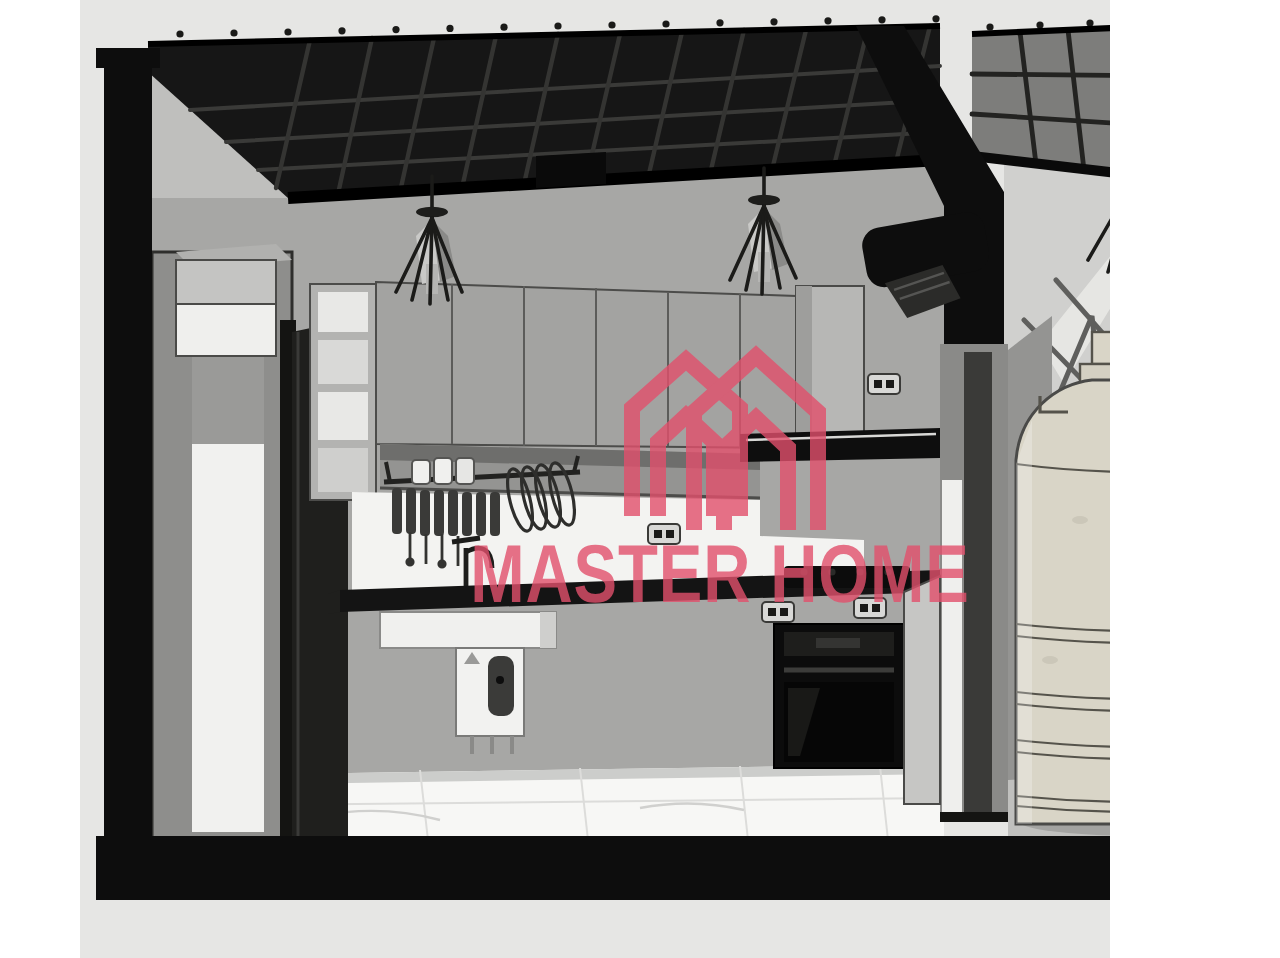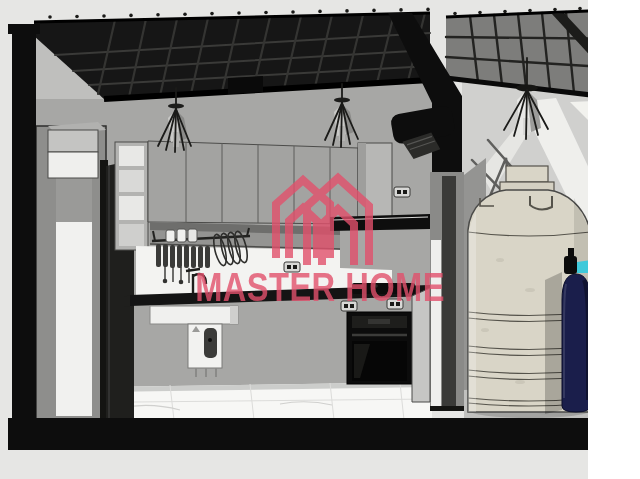--- a/index.html
+++ b/index.html
@@ -1,16 +1,16 @@
 <!DOCTYPE html>
 <html><head>
 <meta charset="utf-8">
 <style>
   html,body{margin:0;padding:0;background:#ffffff;font-family:"Liberation Sans",sans-serif;}
-  #stage{position:relative;width:588px;height:479px;overflow:hidden;background:#e6e6e4;}
+  #stage{position:relative;width:515px;height:479px;overflow:hidden;background:#e6e6e4;margin-left:40px;}
   svg{display:block;}
   .rline{stroke:#343432;stroke-width:2.2;stroke-linecap:round;}
   .pline{stroke:#3a3a38;stroke-width:2;stroke-linecap:round;}
   .rrline{stroke:#232321;stroke-width:2.4;stroke-linecap:round;}
   .shadowline{stroke:#5f5f5d;stroke-width:2.5;stroke-linecap:round;fill:none;}
   .pend{stroke:#1b1b19;stroke-width:1.8;stroke-linecap:round;}
   .wm-text{font-weight:bold;letter-spacing:0.5px;}
 </style>
 </head>
 <body>

